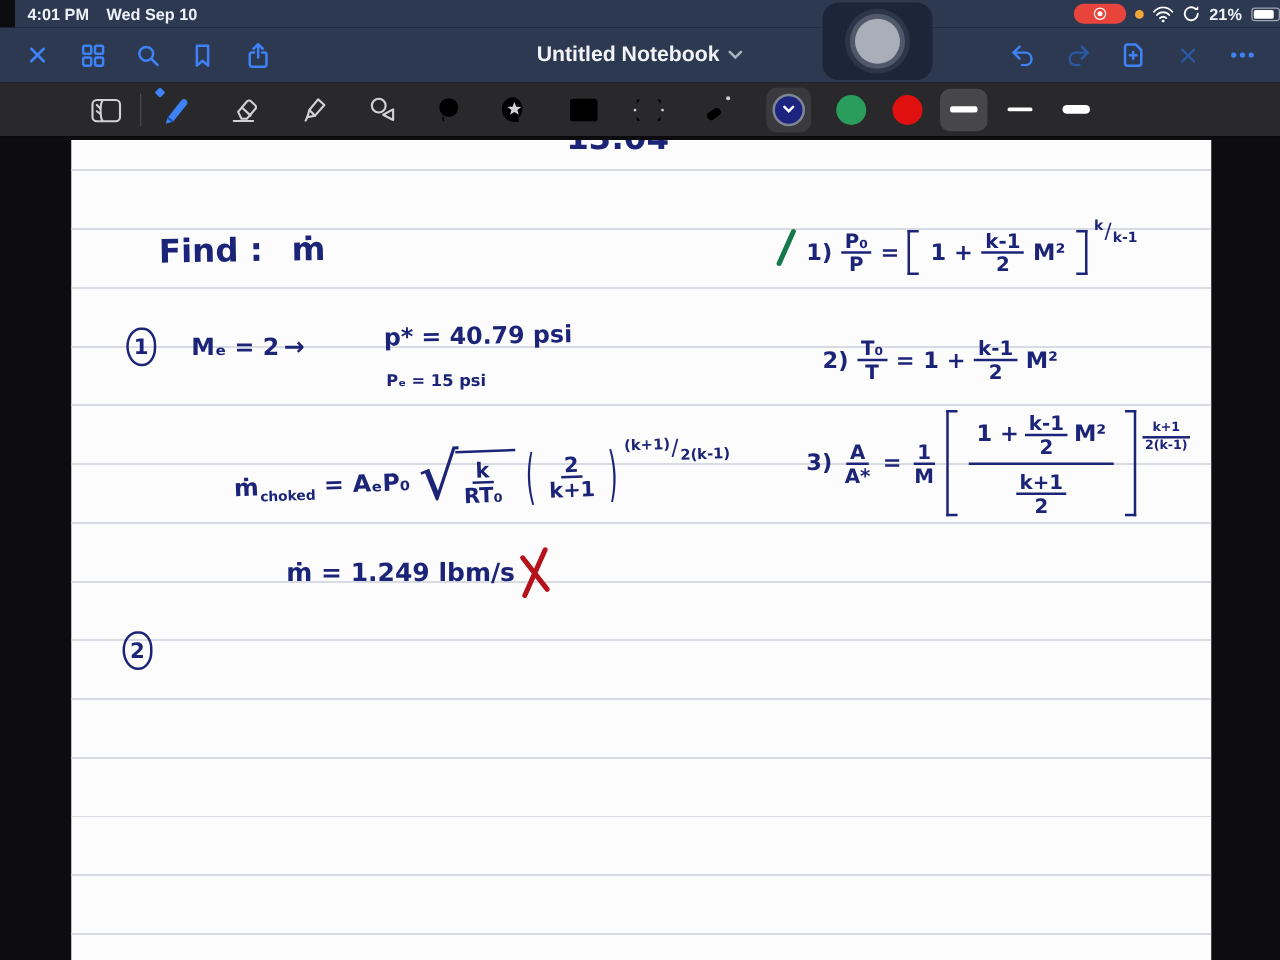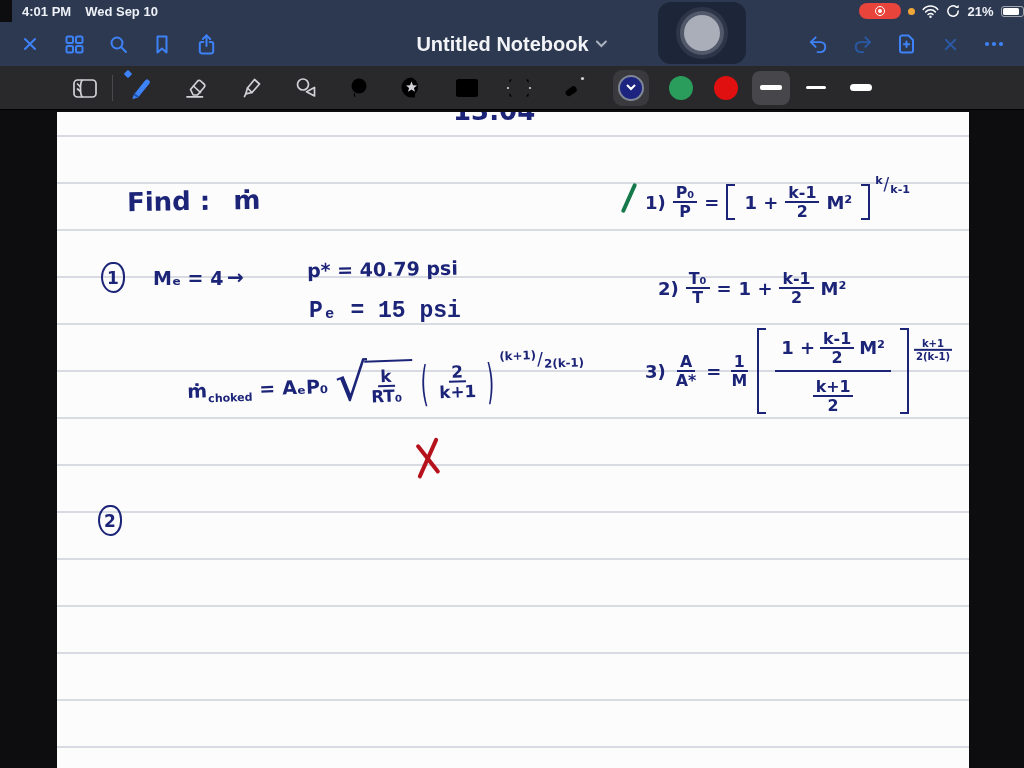--- a/index.html
+++ b/index.html
@@ -25,21 +25,21 @@
   .battery .fill{display:block;width:88%;height:100%;background:#fff;border-radius:1.5px;}
   .battery-tip{width:1.5px;height:4px;background:rgba(255,255,255,.55);border-radius:0 1px 1px 0;margin-left:-6px;}
 
   
   .nav-bar{position:absolute;left:0;top:22px;width:1024px;height:44px;background:var(--navy);
     display:flex;align-items:center;justify-content:space-between;padding:0 8px;}
   .nav-group{display:flex;align-items:center;}
   .nav-btn{width:44px;height:36px;display:flex;align-items:center;justify-content:center;cursor:pointer;}
   .nav-btn svg{stroke:var(--blue);fill:none;stroke-width:2;stroke-linecap:round;stroke-linejoin:round;}
   .nav-btn.dim svg{stroke:var(--blue-dim);}
-  .nav-title{position:absolute;left:50%;top:22px;transform:translateX(-50%);height:44px;display:flex;align-items:center;gap:7px;color:#f2f4f8;font-size:20px;font-weight:700;cursor:pointer;}
+  .nav-title{position:absolute;left:50%;top:22px;transform:translateX(-50%);height:44px;display:flex;align-items:center;gap:7px;color:#f2f4f8;font-size:17px;font-weight:700;cursor:pointer;}
   .nav-title svg{stroke:#aab2c0;fill:none;stroke-width:2;stroke-linecap:round;}
 
   
   .assistive{position:absolute;left:658px;top:2px;width:88px;height:62px;background:rgba(28,36,54,.92);
     border-radius:13px;display:flex;align-items:center;justify-content:center;z-index:30;cursor:pointer;}
   .assistive .circle{width:36px;height:36px;border-radius:50%;background:#a9aeb9;
     box-shadow:0 0 0 4px rgba(150,156,168,.35),0 0 0 8px rgba(150,156,168,.14);}
 
   
   .toolbar{position:absolute;left:0;top:66px;width:1024px;height:44px;background:var(--toolbar);
@@ -312,24 +312,24 @@
       <div class="ruled"></div>
 
       <div class="hw" style="left:396px;top:-16px;font-size:26px;">13.04</div>
 
       <div class="hw" style="left:70px;top:74px;font-size:26px;transform:rotate(-1deg);">
         <span>Find :</span>
         <span style="margin-left:14px;">ṁ</span>
       </div>
 
       <span class="hw circled" style="left:44px;top:150px;">1</span>
-      <div class="hw" style="left:96px;top:155px;font-size:19px;">Mₑ = 4</div>
+      <div class="hw" style="left:96px;top:155px;font-size:19px;">Mₑ = 2</div>
       <div class="hw" style="left:170px;top:153px;font-size:20px;">→</div>
       <div class="hw" style="left:250px;top:146px;font-size:19px;transform:rotate(-1deg);">p* =  40.79  psi</div>
-      <div class="hw" style="left:252px;top:186px;font-size:23px;font-family:Liberation Mono, monospace;">Pₑ =  15  psi</div>
+      <div class="hw" style="left:252px;top:186px;font-size:13px;">Pₑ =  15  psi</div>
 
       <div class="hw eq" style="left:130px;top:248px;font-size:19px;transform:rotate(-2deg);">
         <span><span>ṁ</span><span class="sub">choked</span></span>
         <span>=</span>
         <span>AₑP₀</span>
         <span class="sqrt">
           <span class="sqrt-sym">√</span>
           <span class="sqrt-body">
             <span class="frac">
                 <span class="num">k</span>
@@ -343,20 +343,21 @@
             <span class="den">k+1</span>
           </span>
         <span class="pl">)</span>
         <span class="supfrac">
           <span class="t">(k+1)</span>
           <span class="s">/</span>
           <span class="b">2(k-1)</span>
         </span>
       </div>
 
+      <div class="hw" style="left:172px;top:334px;font-size:20px;">ṁ  =  1.249  lbm/s</div>
       <span class="cross" style="left:355px;top:322px;">
           <i></i>
           <i></i>
         </span>
 
       <span class="hw circled" style="left:41px;top:393px;">2</span>
 
       <span class="check-slash" style="left:570px;top:70px;"></span>
 
       <div class="hw eq" style="left:588px;top:72px;font-size:18px;">

